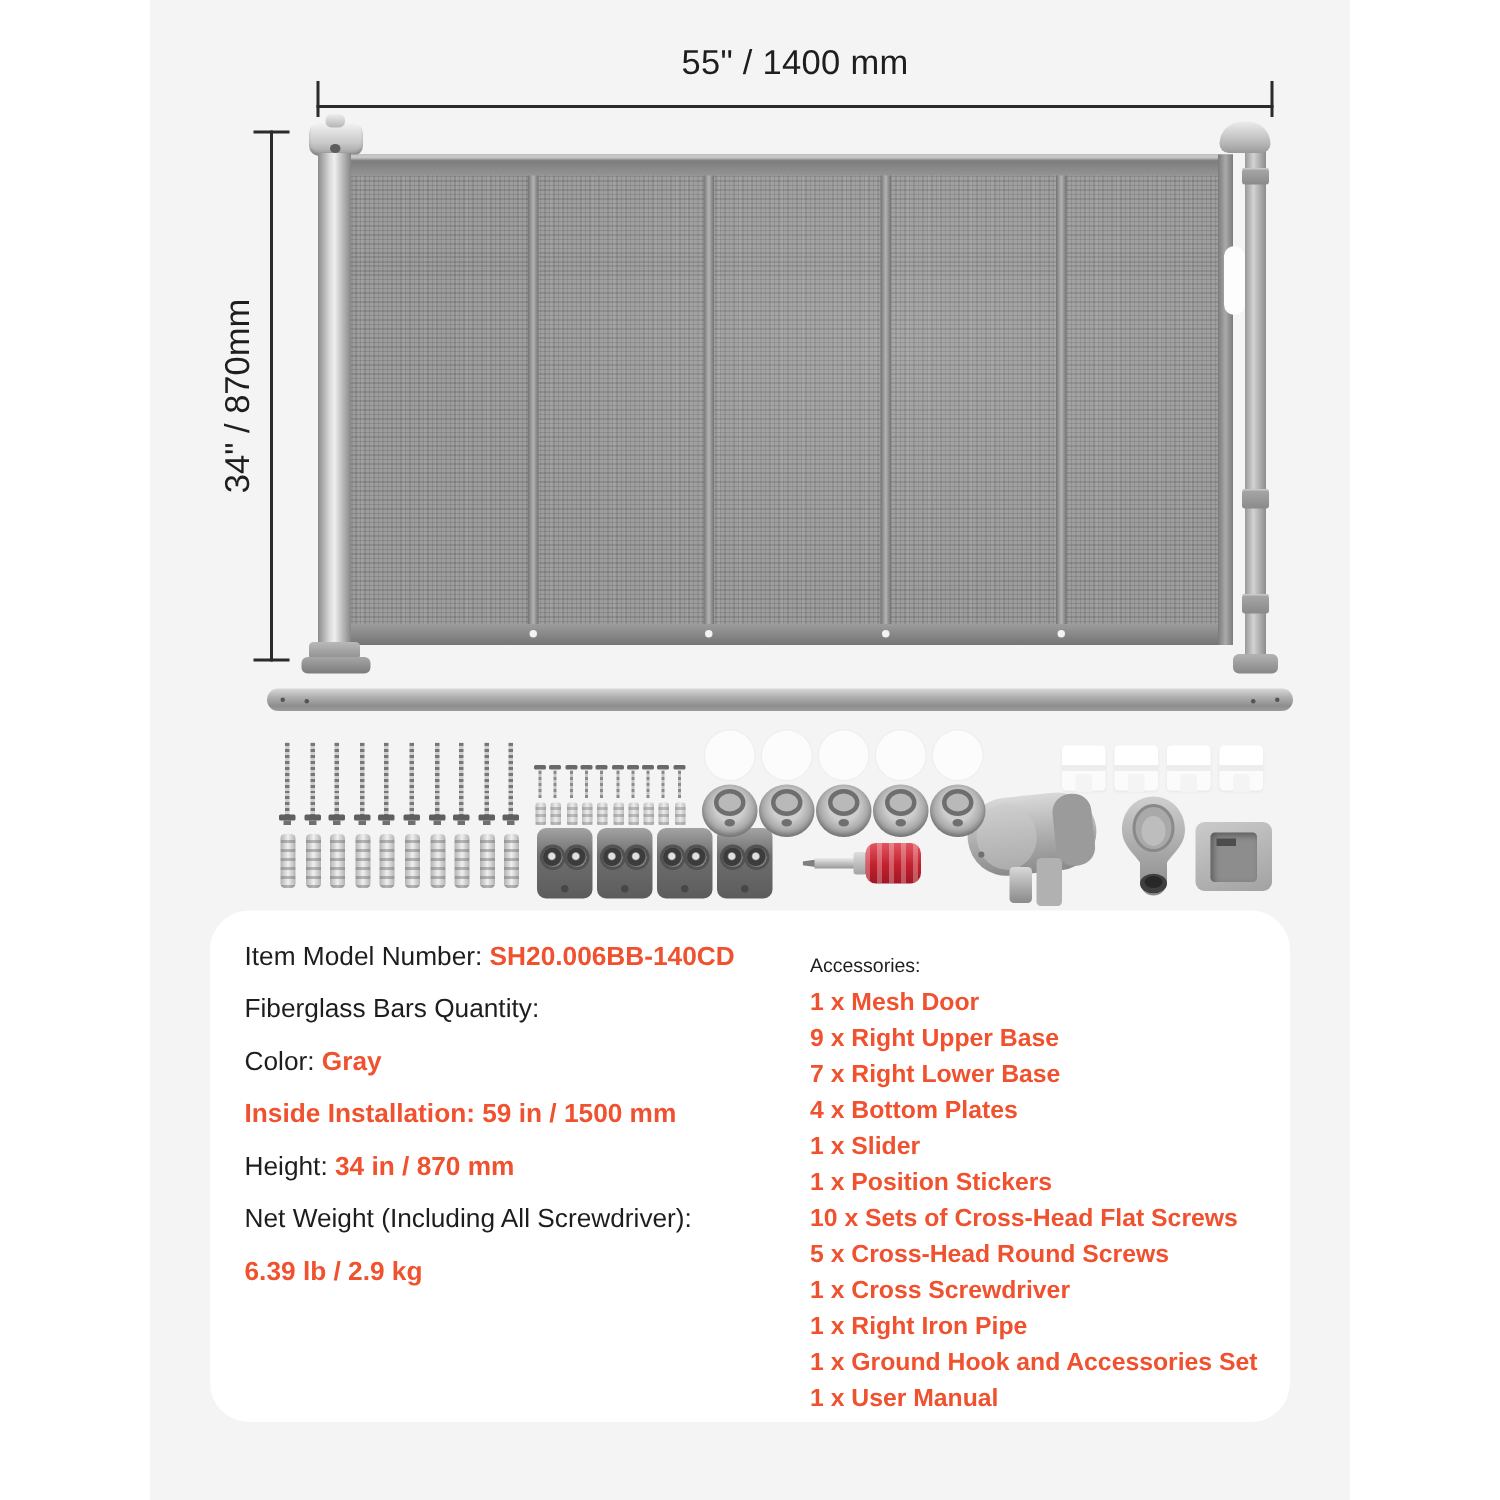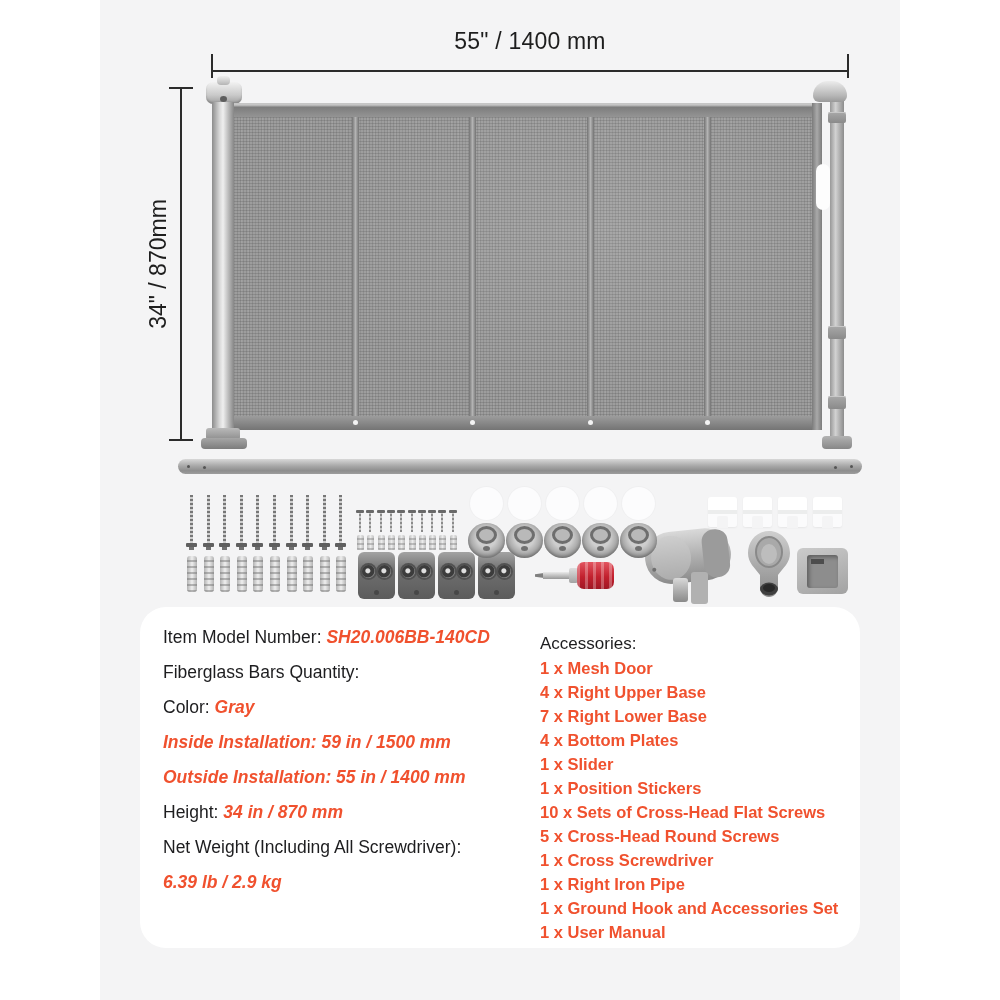--- a/index.html
+++ b/index.html
@@ -120,23 +120,23 @@
     background:linear-gradient(160deg,#cbcbcb,#a2a2a2); }
   .slider-part::before{ content:""; position:absolute; left:10px; top:7px; width:31px; height:33px; border-radius:3px;
     background:#8d8d8d; box-shadow:inset 2px 2px 4px rgba(0,0,0,.35); }
   .slider-part::after{ content:""; position:absolute; left:14px; top:11px; width:13px; height:5px; background:#4d4d4d; }
 
   
   .card{ position:absolute; left:140px; top:607px; width:720px; height:341px; border-radius:26px; background:#ffffff; }
   .spec-col{ position:absolute; left:23px; top:13px; width:370px; }
   .spec-line{ line-height:35px; font-size:17.5px; white-space:nowrap; }
   .spec-label{ color:var(--ink); }
-  .spec-value{ color:var(--accent); font-weight:700;font-style:italic; }
+  .spec-value{ color:var(--accent); font-weight:700; }
   .acc-col{ position:absolute; left:400px; top:25px; width:315px; }
-  .acc-title{ line-height:24px; font-size:17px; color:var(--ink); }
+  .acc-title{ line-height:24px; font-size:13px; color:var(--ink); }
   .acc-line{ line-height:24px; font-size:16.5px; font-weight:700; color:var(--accent); white-space:nowrap; }
 </style>
 </head>
 <body>
 
 <div id="stage">
   <div id="panel"></div>
 
   <div class="dim-top-label">55" / 1400 mm</div>
   <div class="dim-h-line"></div>
@@ -335,30 +335,29 @@
       <div class="clip" style="position: absolute; left: 778px; top: 497px;"></div>
       <div class="clip" style="position: absolute; left: 813px; top: 497px;"></div>
     </div>
 
   <div class="card">
     <div class="spec-col">
         <div class="spec-line"><span class="spec-label">Item Model Number: </span><span class="spec-value">SH20.006BB-140CD</span></div>
         <div class="spec-line"><span class="spec-label">Fiberglass Bars Quantity:</span><span class="spec-value"></span></div>
         <div class="spec-line"><span class="spec-label">Color: </span><span class="spec-value">Gray</span></div>
         <div class="spec-line"><span class="spec-label"></span><span class="spec-value">Inside Installation: 59 in / 1500 mm</span></div>
-        <div class="spec-line"><span class="spec-label"></span><span class="spec-value">Outside Installation: 55 in / 1400 mm</span></div>
         <div class="spec-line"><span class="spec-label">Height: </span><span class="spec-value">34 in / 870 mm</span></div>
         <div class="spec-line"><span class="spec-label">Net Weight (Including All Screwdriver):</span><span class="spec-value"></span></div>
         <div class="spec-line"><span class="spec-label"></span><span class="spec-value">6.39 lb / 2.9 kg</span></div>
       </div>
     <div class="acc-col">
       <div class="acc-title">Accessories:</div>
       <div>
           <div class="acc-line">1 x Mesh Door</div>
-          <div class="acc-line">4 x Right Upper Base</div>
+          <div class="acc-line">9 x Right Upper Base</div>
           <div class="acc-line">7 x Right Lower Base</div>
           <div class="acc-line">4 x Bottom Plates</div>
           <div class="acc-line">1 x Slider</div>
           <div class="acc-line">1 x Position Stickers</div>
           <div class="acc-line">10 x Sets of Cross-Head Flat Screws</div>
           <div class="acc-line">5 x Cross-Head Round Screws</div>
           <div class="acc-line">1 x Cross Screwdriver</div>
           <div class="acc-line">1 x Right Iron Pipe</div>
           <div class="acc-line">1 x Ground Hook and Accessories Set</div>
           <div class="acc-line">1 x User Manual</div>

